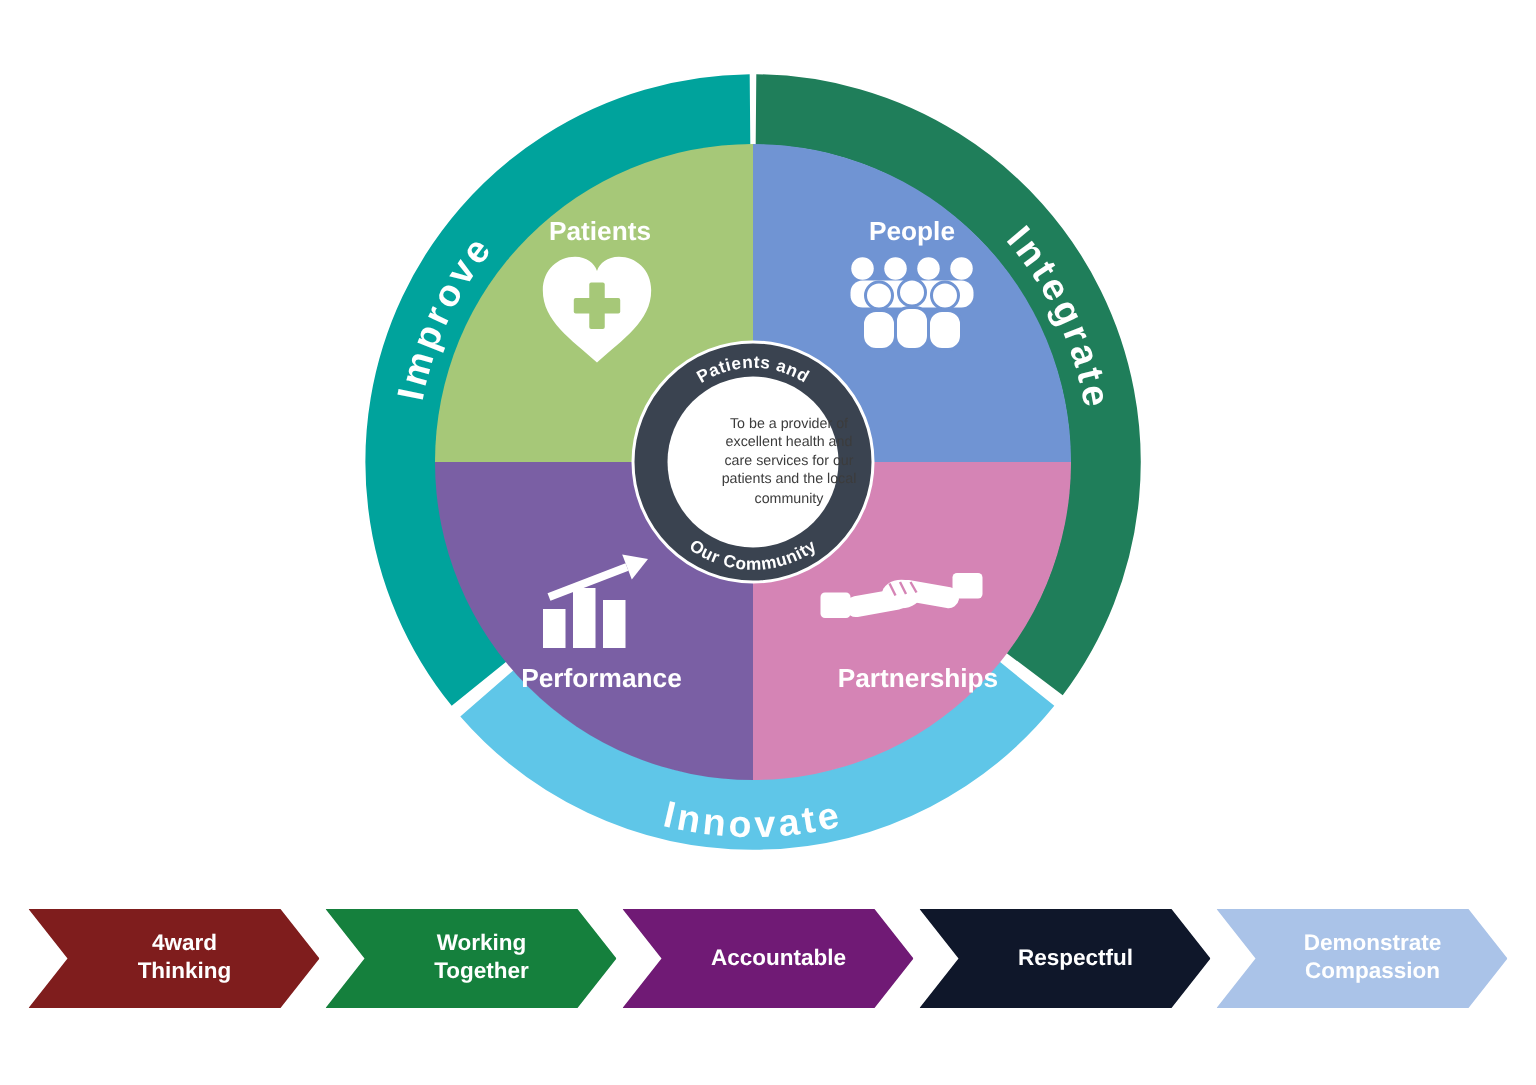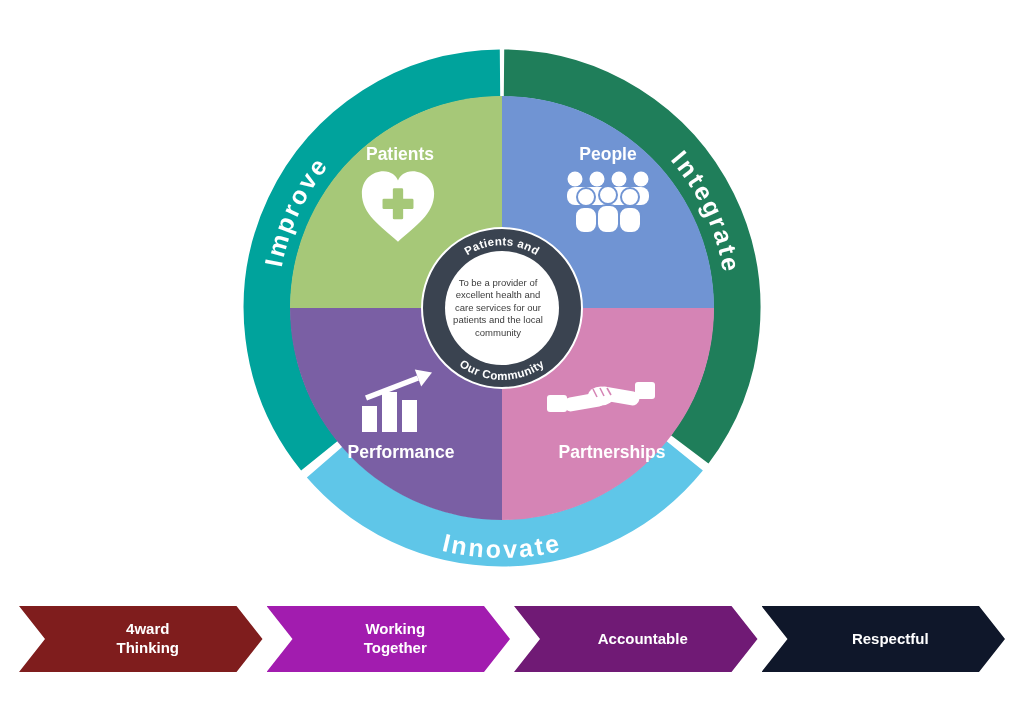--- a/index.html
+++ b/index.html
@@ -6,21 +6,21 @@
   body{
     width:1024px;height:723px;overflow:hidden;
     font-family:"Liberation Sans","DejaVu Sans",sans-serif;
   }
   .wheel-wrap{position:relative;width:868px;height:592px;}
   .wheel-wrap svg{position:absolute;left:0;top:0;}
   .ring-label{font-size:25px;font-weight:bold;fill:#ffffff;letter-spacing:2.5px;}
   .quad-label{font-size:17.5px;font-weight:bold;fill:#ffffff;}
   .center-arc-label{font-size:11.5px;font-weight:bold;fill:#ffffff;letter-spacing:.4px;}
   .statement{
-    position:absolute;left:446px;top:262px;width:104px;height:92px;
+    position:absolute;left:474px;top:262px;width:104px;height:92px;
     display:flex;align-items:center;justify-content:center;
     font-size:9.5px;line-height:1.3;color:#3c3c3c;text-align:center;
   }
   .values{display:flex;gap:4px;width:986px;height:66px;margin:14px auto 0;}
   .chev{
     flex:1;display:flex;align-items:center;justify-content:center;
     clip-path:polygon(0 0, calc(100% - 26px) 0, 100% 50%, calc(100% - 26px) 100%, 0 100%, 26px 50%);
   }
   .chev span{
     color:#fff;font-weight:bold;font-size:15px;line-height:1.25;
@@ -126,22 +126,25 @@
     </text>
   </svg>
 
   <div class="statement">To be a provider of excellent health and care services for our patients and the local community</div>
 </div>
 
 <div class="values">
   <div class="chev" style="background-color: #7f1d1d;">
     <span>4ward Thinking</span>
   </div>
-  <div class="chev" style="background-color: #a21caf;">
+  <div class="chev" style="background-color: #15803d;">
     <span>Working Together</span>
   </div>
   <div class="chev" style="background-color: #701a75;">
     <span>Accountable</span>
   </div>
   <div class="chev" style="background-color: #0f172a;">
     <span>Respectful</span>
   </div>
+  <div class="chev" style="background-color: rgb(170, 195, 232);">
+    <span>Demonstrate Compassion</span>
+  </div>
 </div>
 
 </body></html>

